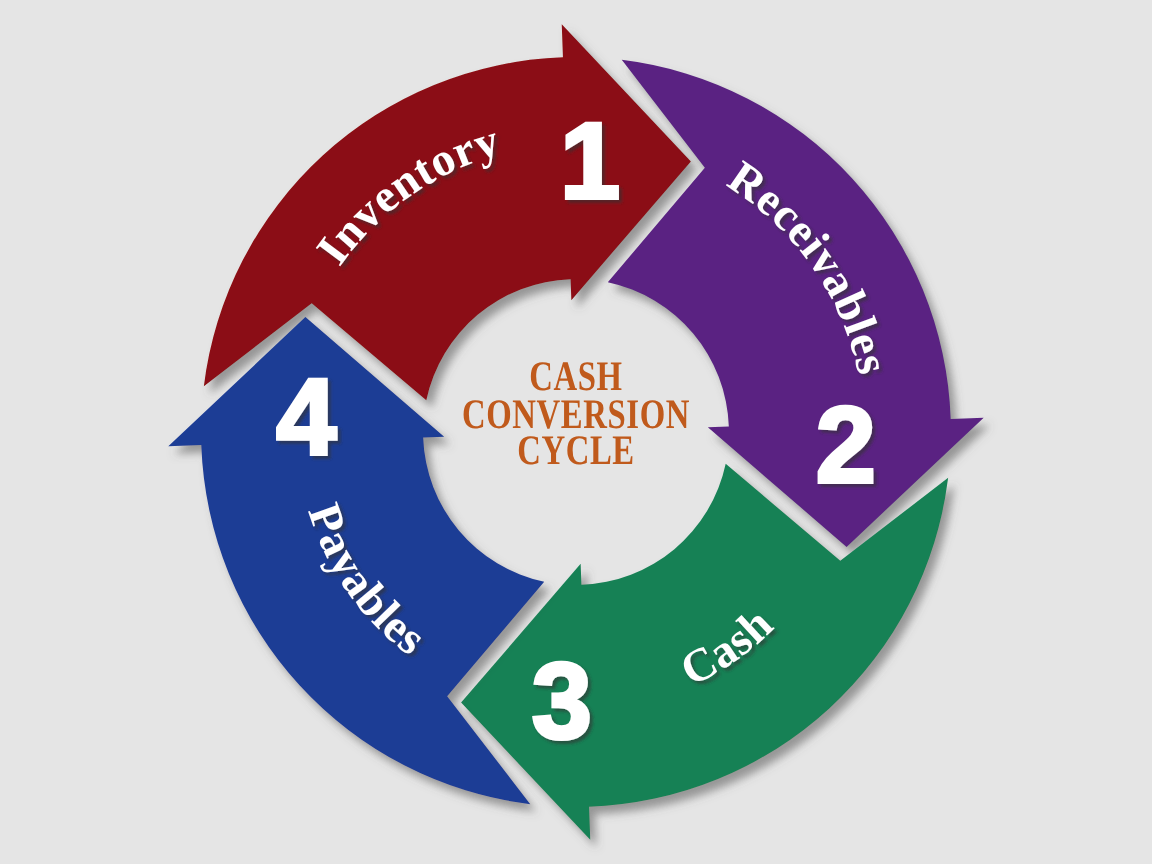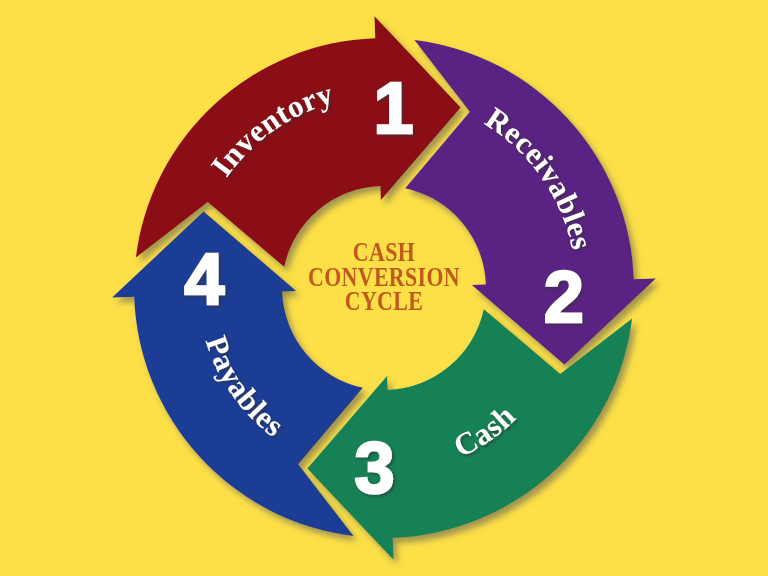--- a/index.html
+++ b/index.html
@@ -34,21 +34,21 @@
   .seg-number {
     font-family: "Liberation Sans", "DejaVu Sans", sans-serif;
     font-weight: bold;
     font-size: 72px;
     paint-order: stroke;
   }
 </style>
 </head>
 <body>
 
-<div class="stage" style="background: #fde047;">
+<div class="stage" style="background: #e5e5e5;">
   <svg id="cycle-svg" width="768" height="576" viewBox="0 0 768 576">
       <defs>
         <filter id="segShadow" x="-30%" y="-30%" width="160%" height="160%">
           <feDropShadow dx="4" dy="5" stdDeviation="3" flood-color="#555555" flood-opacity="0.55"></feDropShadow>
         </filter>
         <filter id="txtShadow" x="-30%" y="-30%" width="160%" height="160%">
           <feDropShadow dx="2" dy="2" stdDeviation="1" flood-color="#333333" flood-opacity="0.6"></feDropShadow>
         </filter>
         <path id="lp0" d="M 194.9 321.3 A 192 192 0 0 1 480.0 121.7" fill="none"></path>
         <path id="lp1" d="M 350.7 98.9 A 192 192 0 0 1 550.3 384.0" fill="none"></path>

